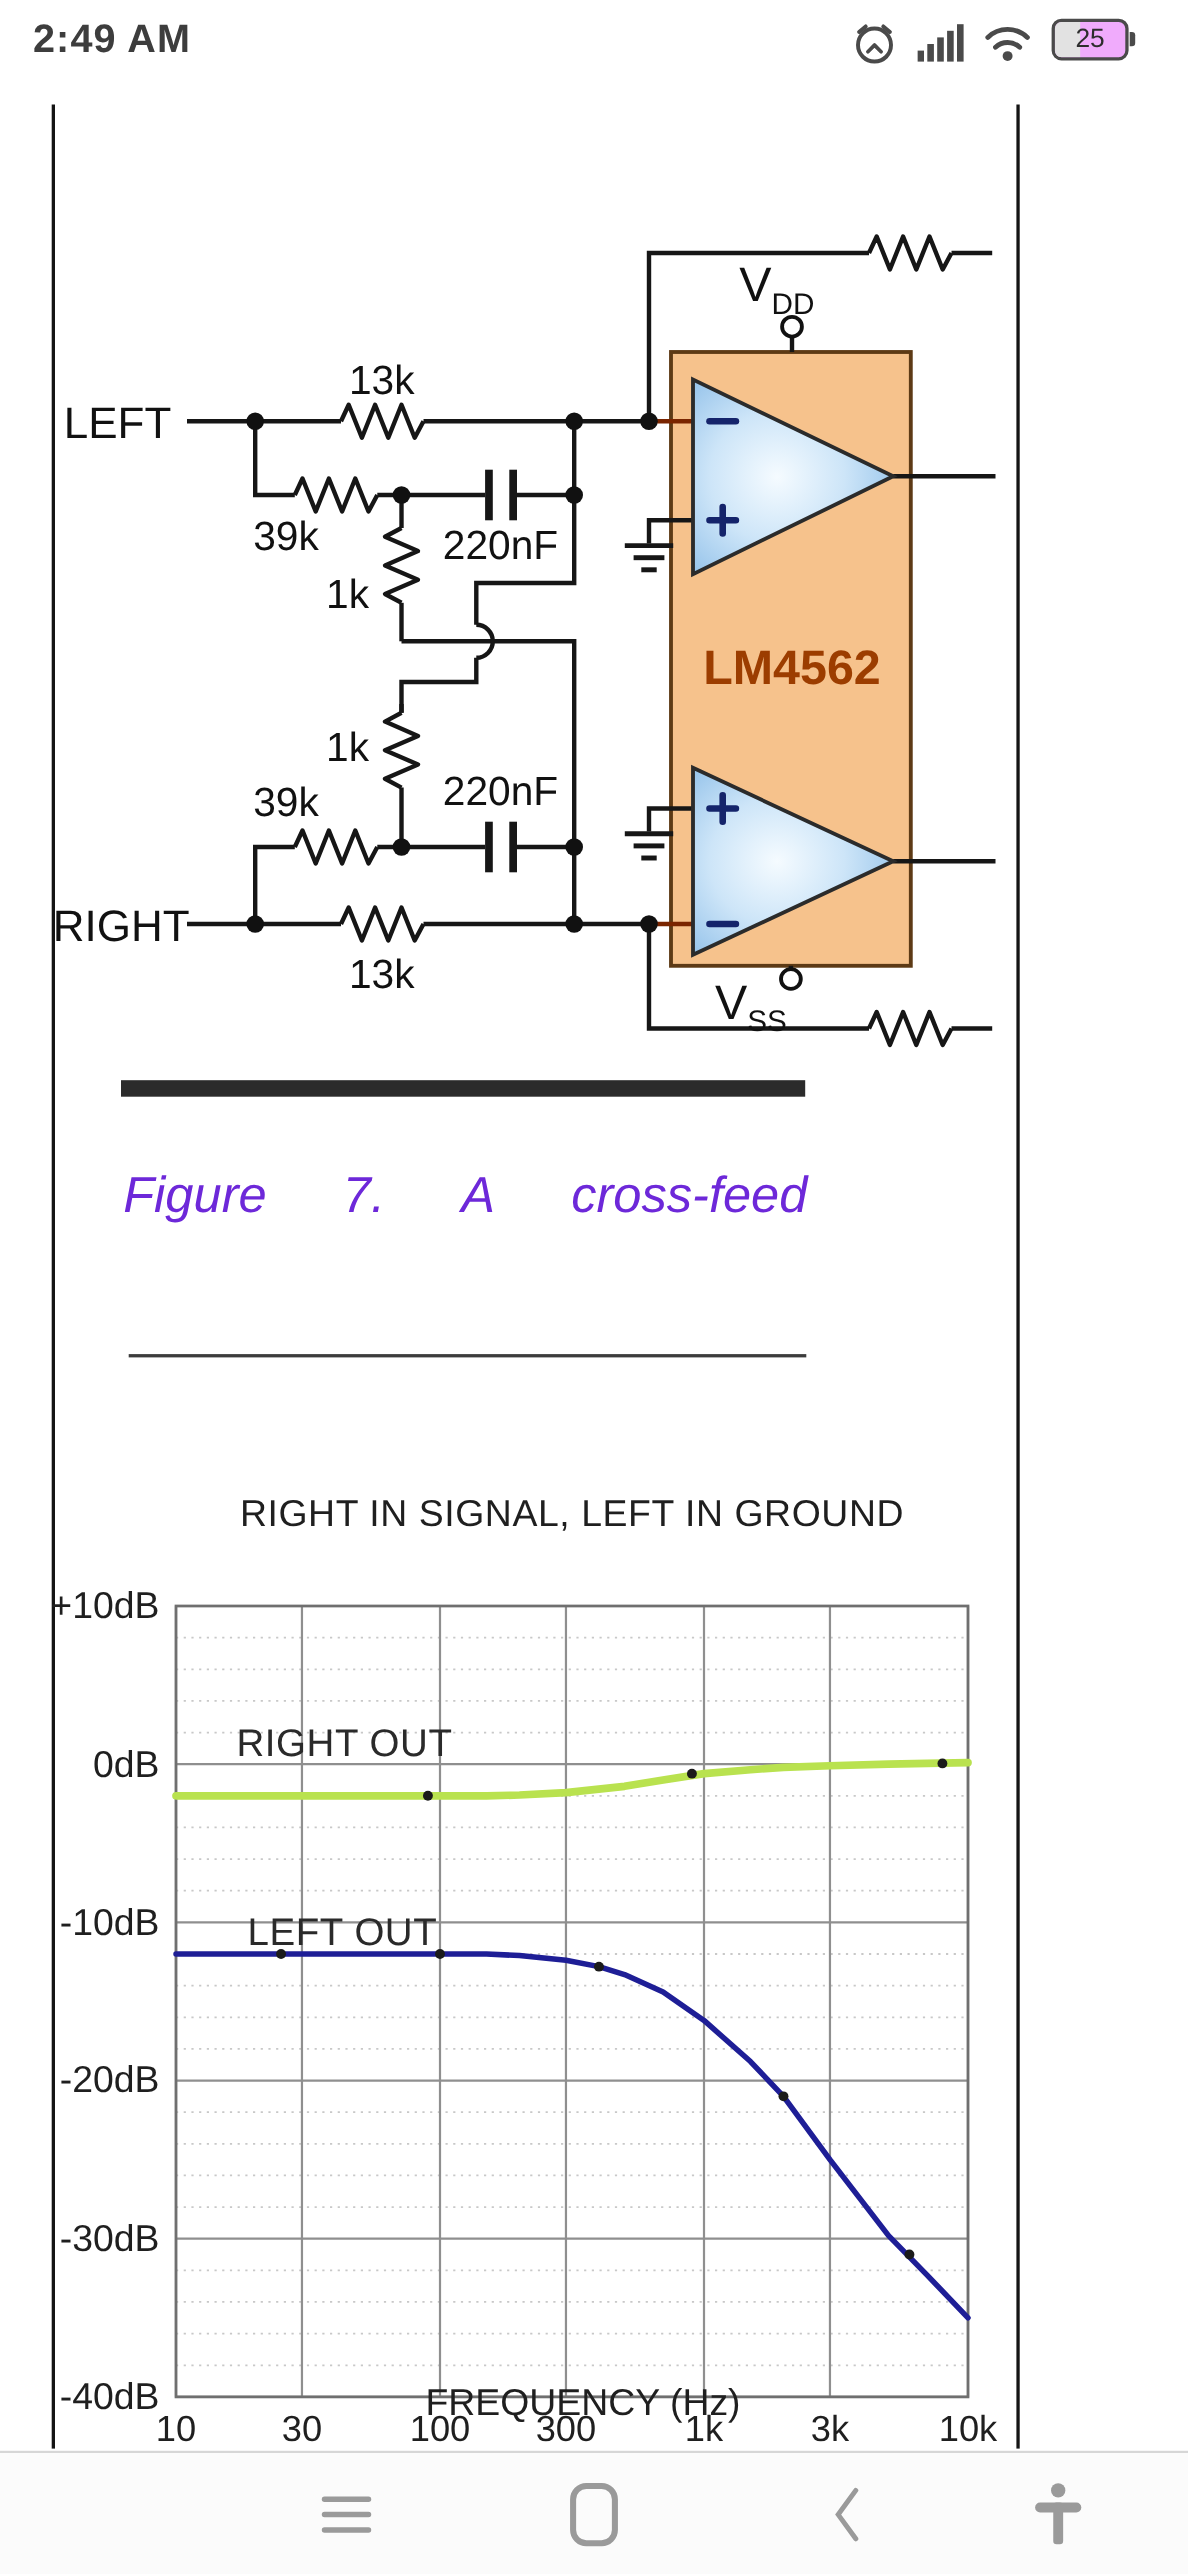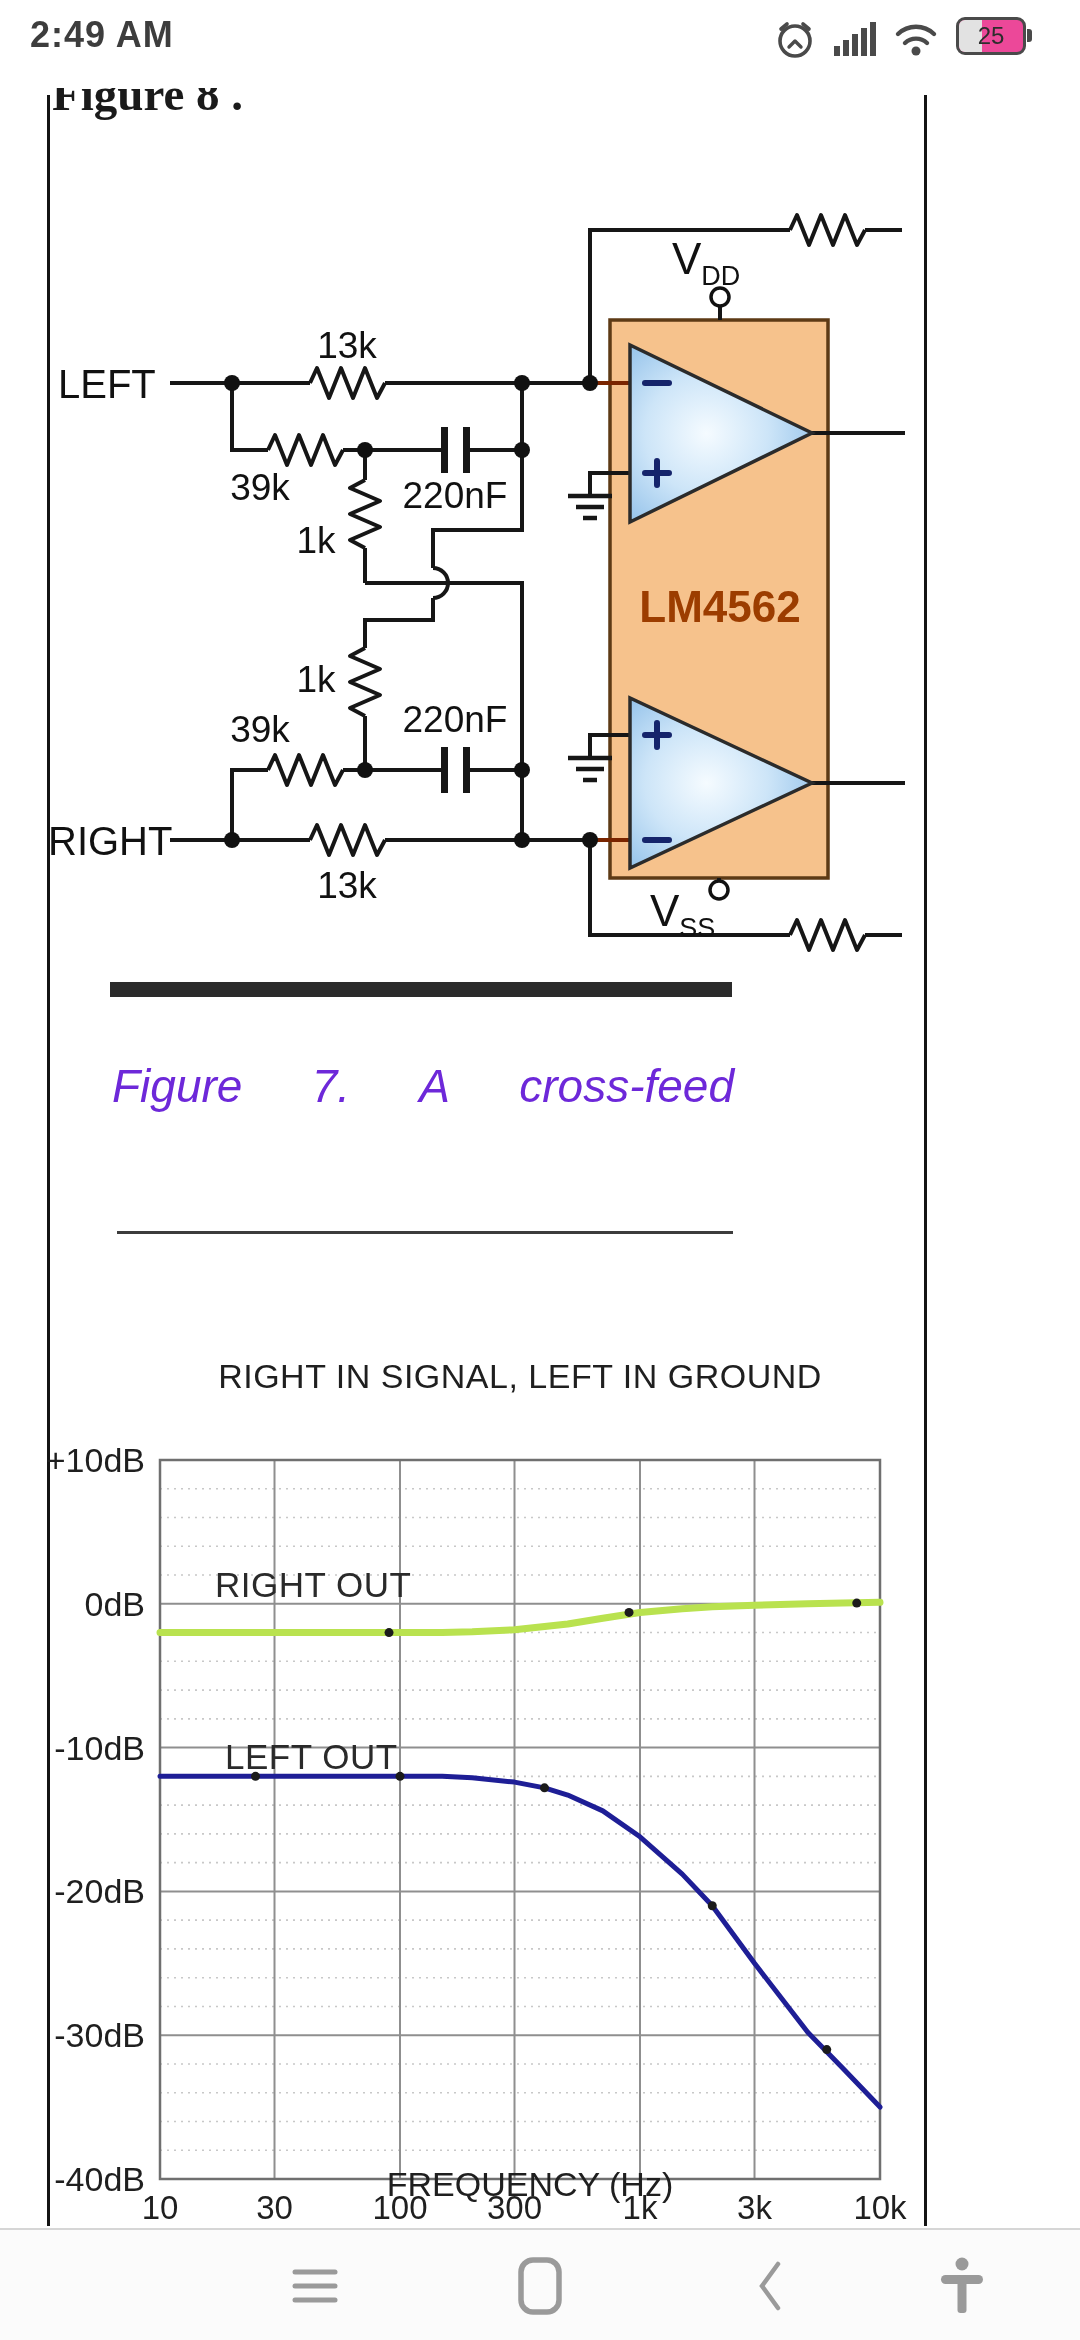--- a/index.html
+++ b/index.html
@@ -55,35 +55,32 @@
     <rect x="27" y="8" width="6" height="28" fill="#4a4a4a"></rect>
     <rect x="36" y="2" width="6" height="34" fill="#4a4a4a"></rect>
   </svg>
 
   <svg class="abs sicon" style="left:892px;top:20px;" width="48" height="38" viewBox="0 0 48 38">
     <path d="M6,14 A26,26 0 0 1 42,14" fill="none" stroke="#4a4a4a" stroke-width="4.4" stroke-linecap="round"></path>
     <path d="M13,23 A16,16 0 0 1 35,23" fill="none" stroke="#4a4a4a" stroke-width="4.4" stroke-linecap="round"></path>
     <circle cx="24" cy="31" r="4.5" fill="#4a4a4a"></circle>
   </svg>
 
-  <div class="abs" style="left:956px;top:17px;width:64px;height:32px;border:3.5px solid #4a4a4a;border-radius:9px;background:#ec4899;overflow:hidden;">
+  <div class="abs" style="left:956px;top:17px;width:64px;height:32px;border:3.5px solid #4a4a4a;border-radius:9px;background:#f0abfc;overflow:hidden;">
     <div style="position:absolute;left:0;top:0;width:36%;height:100%;background:#e2e2e2;"></div>
     <div style="position:absolute;left:0;top:0;width:100%;height:100%;display:flex;align-items:center;justify-content:center;font-size:24px;color:#2d2d2d;">25</div>
   </div>
   <div class="abs" style="left:1027px;top:29px;width:5px;height:13px;background:#4a4a4a;border-radius:0 3px 3px 0;"></div>
 </div>
 
 <div class="abs" style="left:0;top:62px;width:1080px;height:2166px;">
 
   <div class="abs" id="page-border-left" style="top:33px;"></div>
   <div class="abs" id="page-border-right" style="top:33px;"></div>
 
-  <div class="abs" id="fig8-clip" style="top:26px;">
-    <div class="t">Figure 8 .</div>
-  </div>
 
   <svg class="abs" style="left:0;top:68px;" width="1080" height="910" viewBox="0 130 1080 910">
     <defs>
       <radialGradient id="opamp-grad" cx="42%" cy="50%" r="75%">
         <stop offset="0%" stop-color="#f5fbff"></stop>
         <stop offset="45%" stop-color="#cde5f8"></stop>
         <stop offset="100%" stop-color="#83b8e6"></stop>
       </radialGradient>
     </defs>
 

